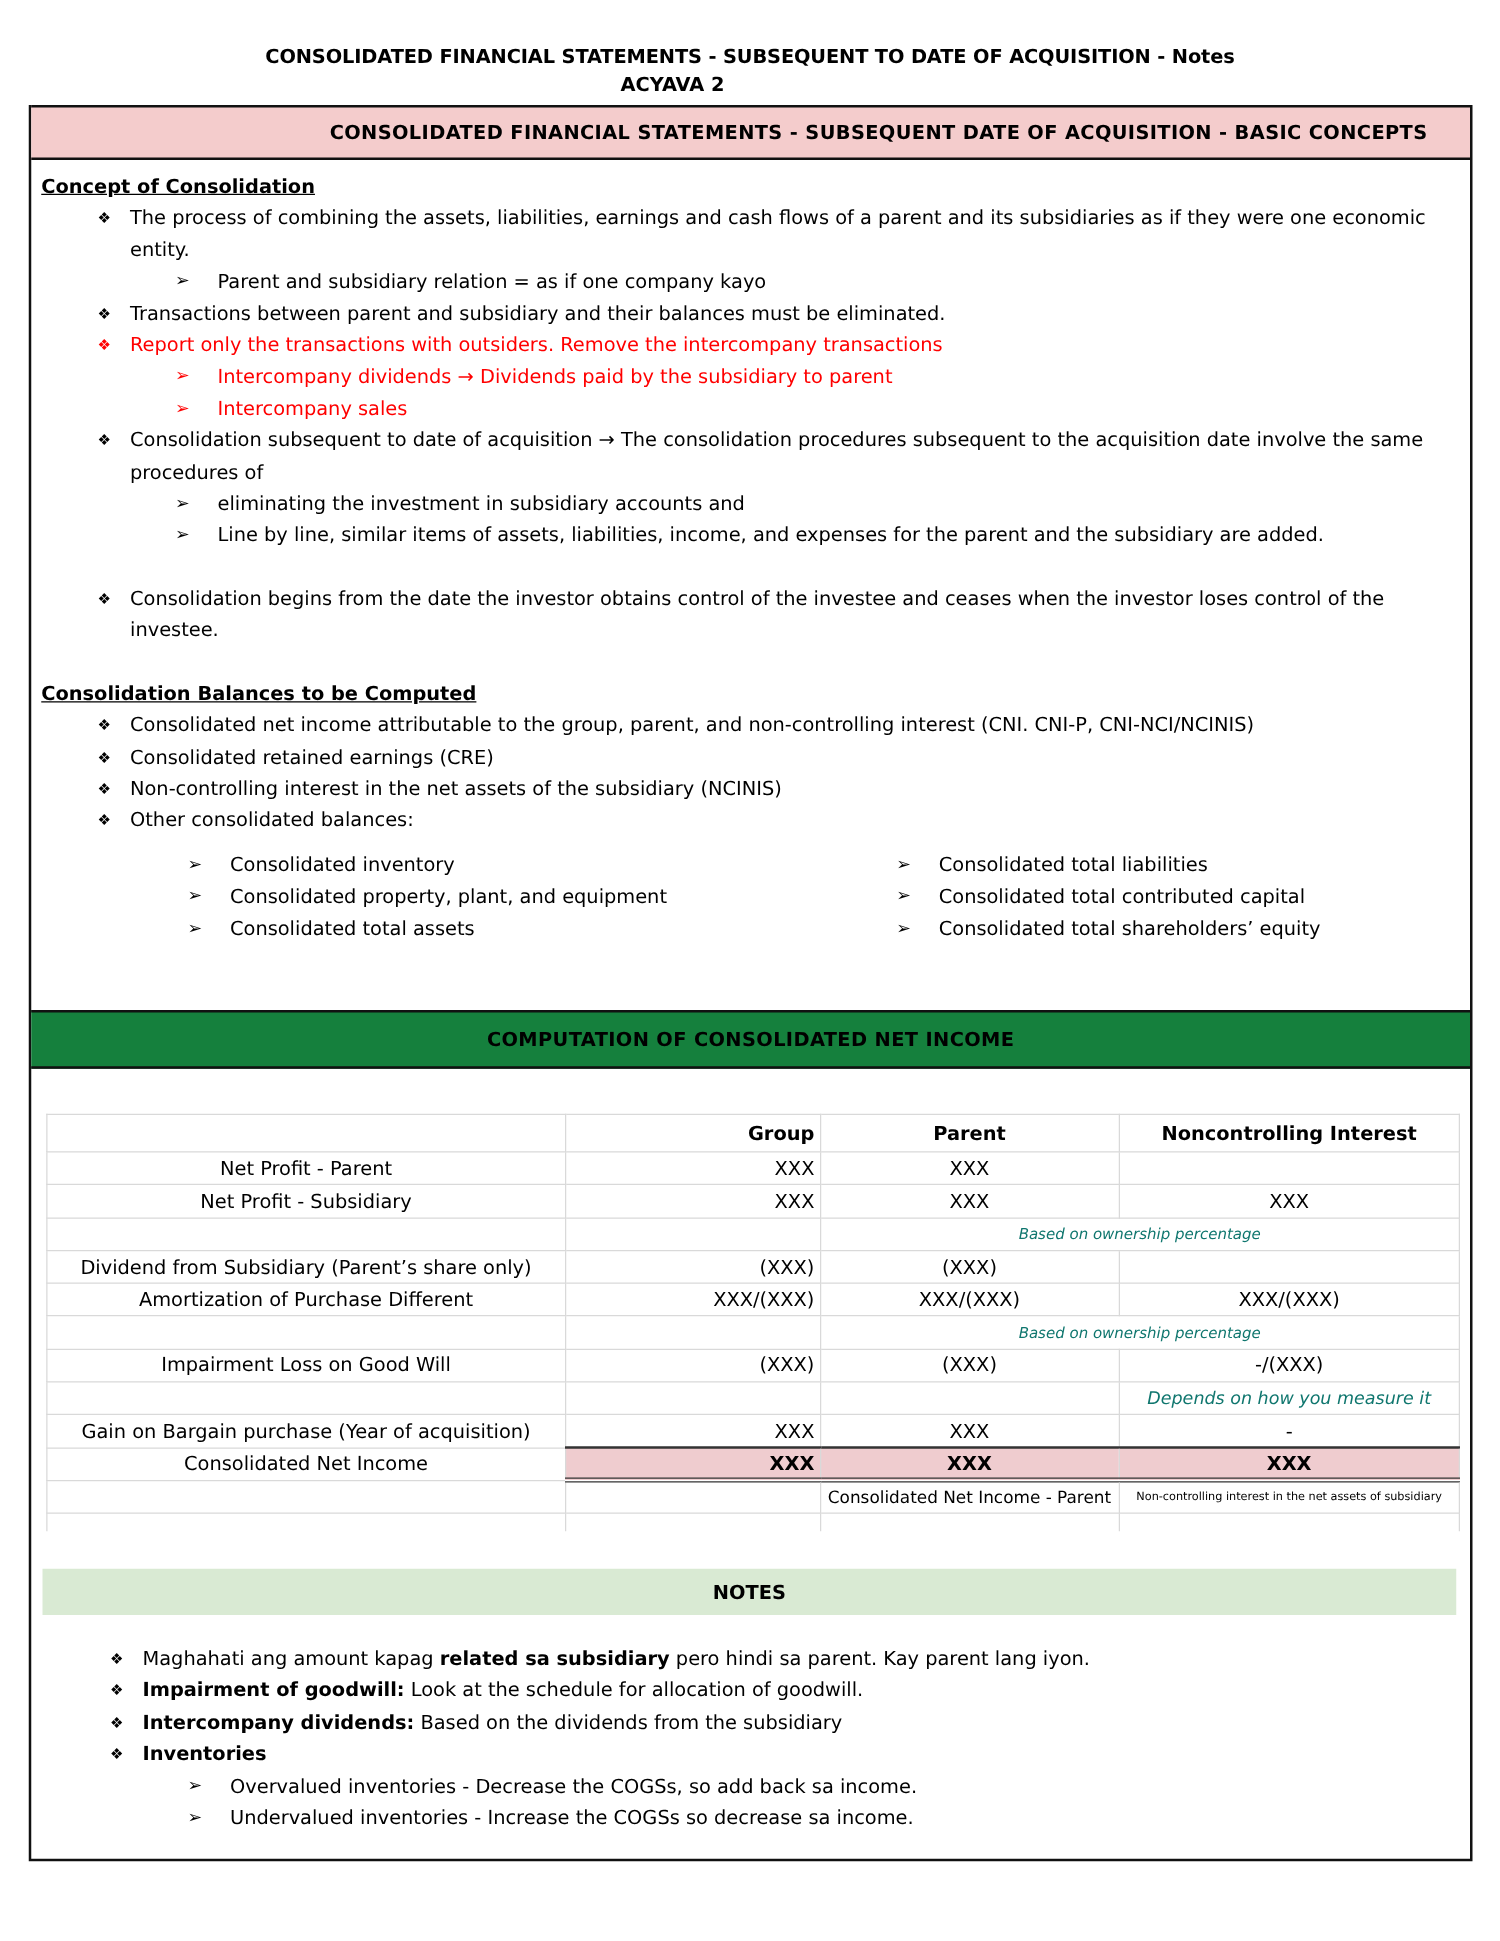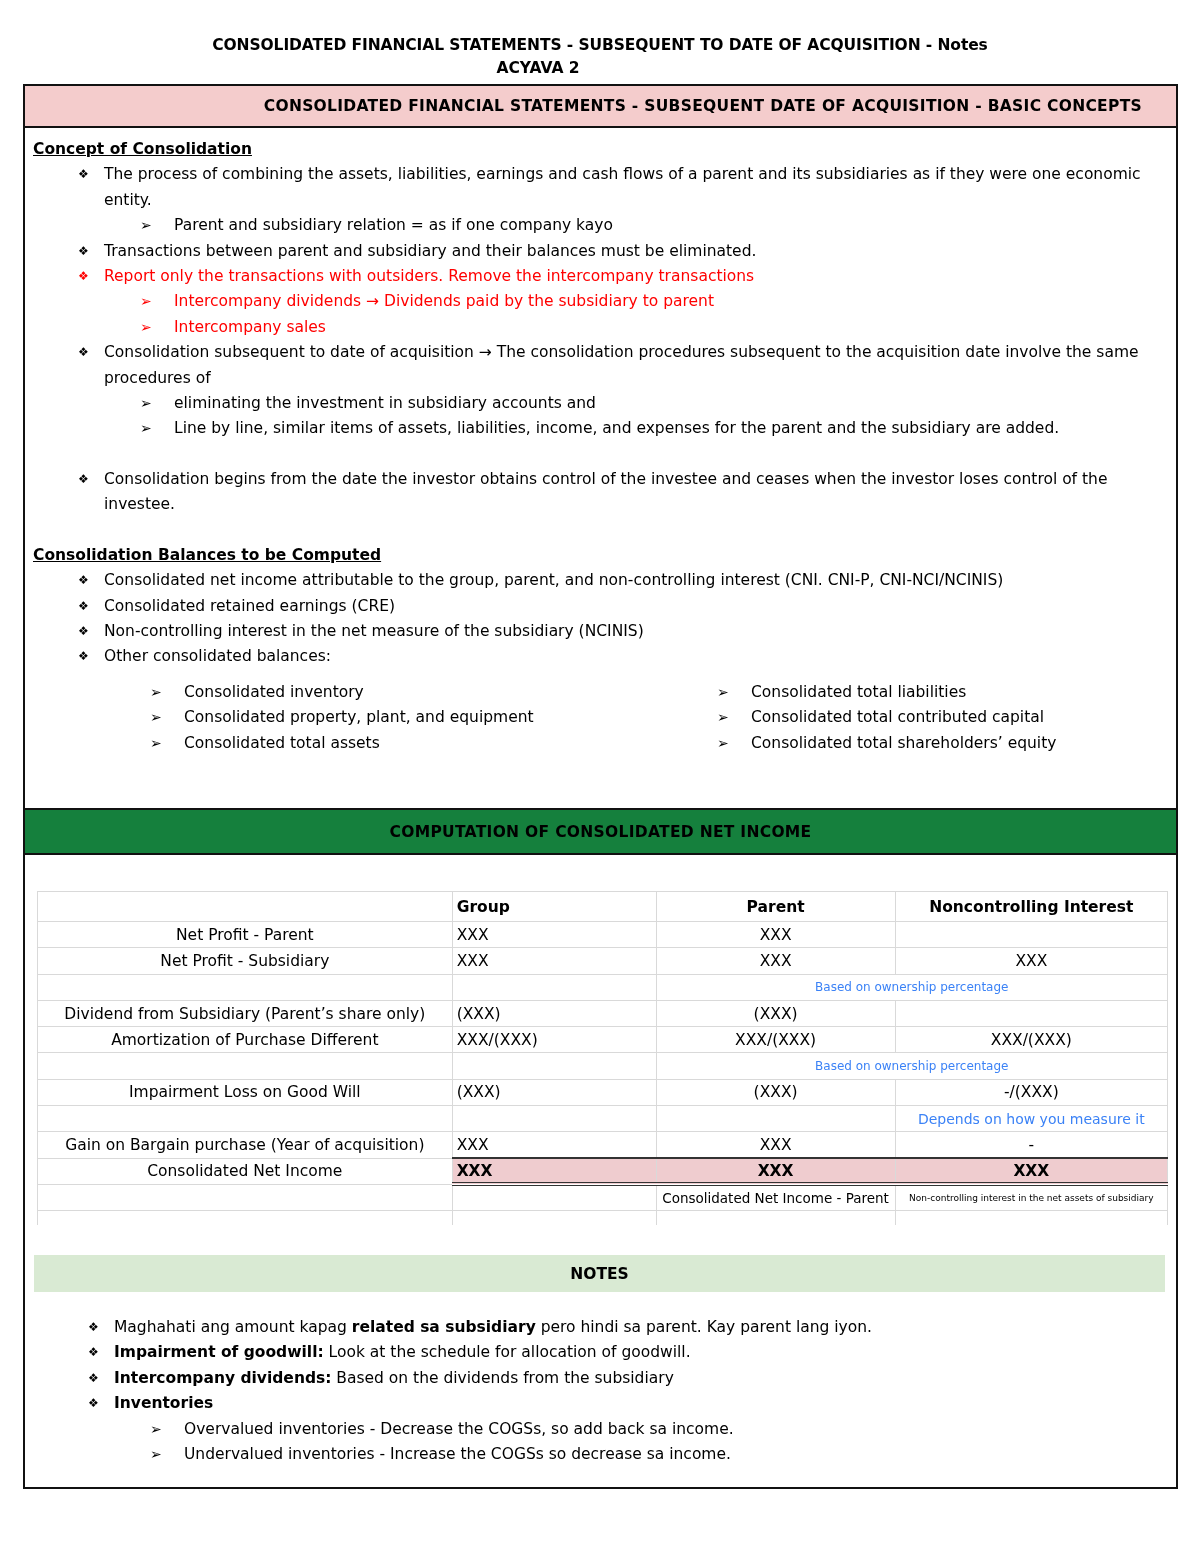--- a/index.html
+++ b/index.html
@@ -29,25 +29,25 @@
   .two-col { display: flex; margin-top: 10px; }
   .two-col .col { width: 50%; }
   .two-col .col-left .subitem { padding-left: 151px; }
   .two-col .col-left .subitem .bullet { left: 117px; }
   .two-col .col-right .subitem { padding-left: 148px; }
   .two-col .col-right .subitem .bullet { left: 114px; }
 
   .cni-table { position: absolute; left: 12px; top: 805px; width: 1131px; border-collapse: collapse; font-size: 15.5px; }
   .cni-table td { border: 1px solid #d9d9d9; height: 26.3px; padding: 0 4px; vertical-align: middle; }
   .cni-table td.lbl { width: 423px; text-align: center; }
-  .cni-table td.c1 { width: 207px; text-align: left; }
+  .cni-table td.c1 { width: 207px; text-align: right; }
   .cni-table td.c2 { width: 243px; text-align: center; }
   .cni-table td.c3 { width: 276px; text-align: center; }
   .cni-table tr.head td { height: 30px; font-weight: bold; }
-  .cni-table .note-red { color: #3b82f6; font-size: 12px; }
+  .cni-table .note-red { color: #0f766e; font-style: italic; font-size: 12px; }
   .cni-table .note-red.big { font-size: 14px; }
   .cni-table tr.total td.val { background: #ead1dc; background: #efcccf; font-weight: bold; border-top: 2.5px solid #333; border-bottom: 4px double #333; }
   .cni-table td.tiny { font-size: 9px; }
   .cni-table td.small { font-size: 13.5px; }
   .cni-table tr.tail td { height: 14px; border-bottom: none; }
 
   .banner-notes { position: absolute; left: 9px; top: 1169px; width: 1131px; height: 37px; background: #d9ead3; display: flex; align-items: center; justify-content: center; font-weight: bold; font-size: 15.5px; }
   .content-notes { top: 1229px; left: 18px; }
   .content-notes .item { padding-left: 71px; }
   .content-notes .item .bullet { left: 45px; }
@@ -118,21 +118,21 @@
     <div class="item">
       <span class="bullet">❖</span>
       <span>Consolidated net income attributable to the group, parent, and non-controlling interest (CNI. CNI-P, CNI-NCI/NCINIS)</span>
     </div>
     <div class="item">
       <span class="bullet">❖</span>
       <span>Consolidated retained earnings (CRE)</span>
     </div>
     <div class="item">
       <span class="bullet">❖</span>
-      <span>Non-controlling interest in the net measure of the subsidiary (NCINIS)</span>
+      <span>Non-controlling interest in the net assets of the subsidiary (NCINIS)</span>
     </div>
     <div class="item">
       <span class="bullet">❖</span>
       <span>Other consolidated balances:</span>
     </div>
 
     <div class="two-col">
       <div class="col col-left">
         <div class="subitem">
           <span class="bullet">➢</span>

